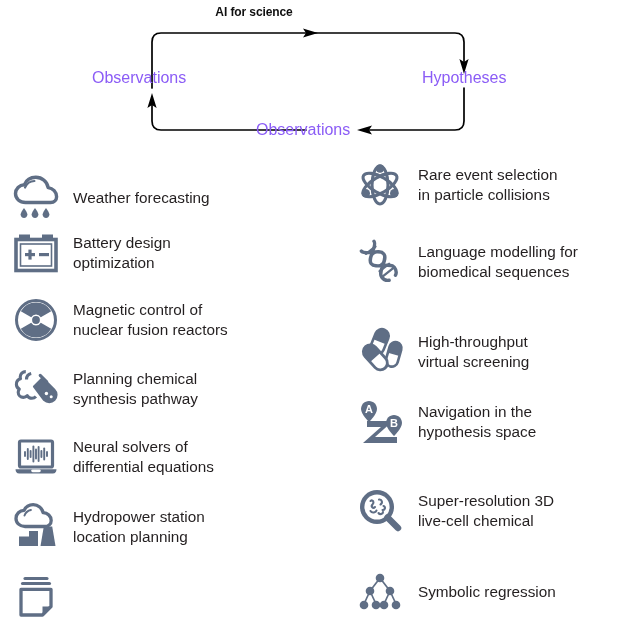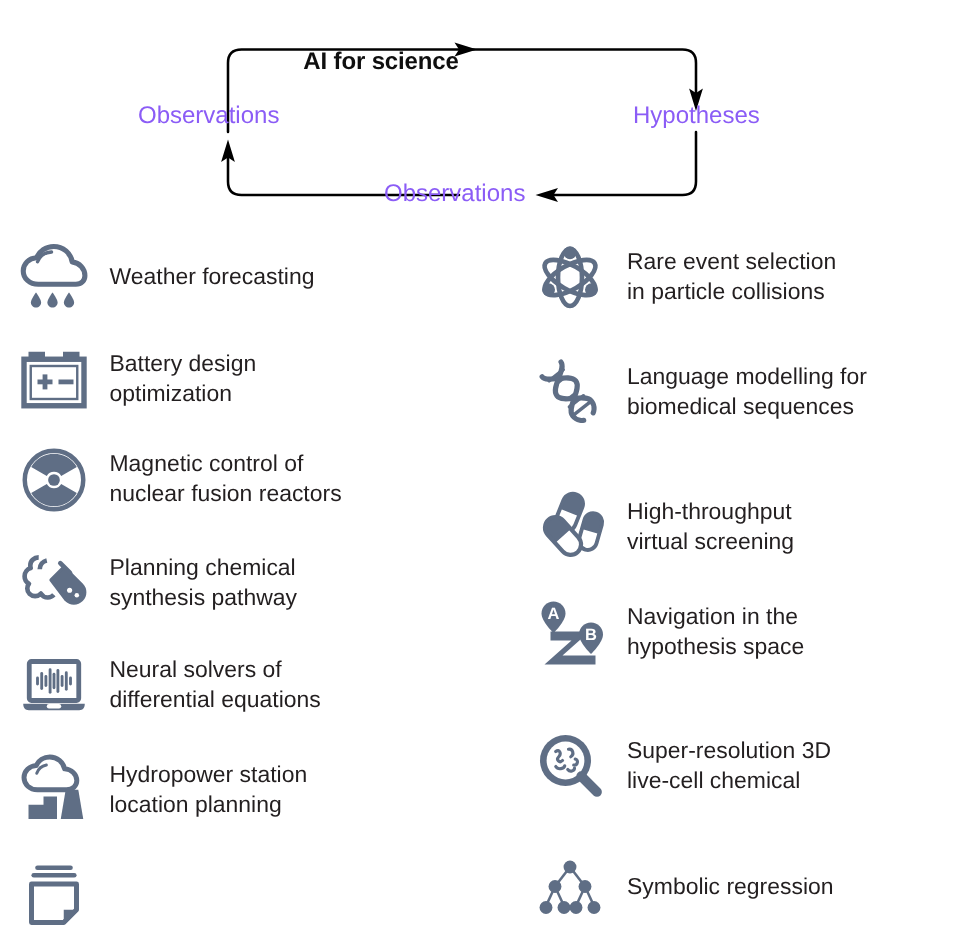--- a/index.html
+++ b/index.html
@@ -23,25 +23,24 @@
     top: 0;
     width: 640px;
     height: 150px;
   }
   .cycle-title {
     position: absolute;
     top: 5px;
     left: 0;
     width: 508px;
     text-align: center;
-    font-size: 16px;
+    font-size: 12px;
     font-weight: bold;
     letter-spacing: -0.1px;
     color: #0f0f0f;
-    margin-top: 28px;
   }
   .cycle-label {
     position: absolute;
     font-size: 16px;
     color: #8b5cf6;
     white-space: nowrap;
   }
   #label-observations { left: 92px;  top: 69px; }
   #label-hypotheses   { left: 422px; top: 69px; }
   #label-experiments  { left: 256px; top: 121px; }
@@ -123,21 +122,21 @@
 
   <div class="cycle-label" id="label-observations">Observations</div>
   <div class="cycle-label" id="label-hypotheses">Hypotheses</div>
   <div class="cycle-label" id="label-experiments">Observations</div>
 </div>
 
 <div class="columns">
 
   <div class="column" id="column-left">
 
-    <div class="item" style="top:5px">
+    <div class="item" style="top:18px">
       <span class="item-icon">
         <svg width="54" height="54" viewBox="0 0 54 54">
           <path d="M16.5 31.5 C10.7 31.5 6.5 27.6 6.5 22.6 C6.5 17.8 10.4 14 15.3 13.8 C17.2 9.4 21.6 6.3 26.8 6.3 C33.1 6.3 38.3 10.8 39.1 16.6 C44 17.2 47.6 21.1 47.6 25.8 C47.6 28.9 45.3 31.5 41.6 31.5 Z" fill="none" stroke="#5f6e85" stroke-width="3.4" stroke-linejoin="round"></path>
           <path d="M16 16.5 C17.6 12.8 21.2 10.2 25.4 10" fill="none" stroke="#5f6e85" stroke-width="2.2" stroke-linecap="round"></path>
           <path d="M15 37 C15 37 11.6 41.5 11.6 43.6 C11.6 45.5 13.1 47 15 47 C16.9 47 18.4 45.5 18.4 43.6 C18.4 41.5 15 37 15 37 Z" fill="#5f6e85"></path>
           <path d="M26 37 C26 37 22.6 41.5 22.6 43.6 C22.6 45.5 24.1 47 26 47 C27.9 47 29.4 45.5 29.4 43.6 C29.4 41.5 26 37 26 37 Z" fill="#5f6e85"></path>
           <path d="M37 37 C37 37 33.6 41.5 33.6 43.6 C33.6 45.5 35.1 47 37 47 C38.9 47 40.4 45.5 40.4 43.6 C40.4 41.5 37 37 37 37 Z" fill="#5f6e85"></path>
         </svg>
       </span>
       <span class="item-label">Weather forecasting</span>

